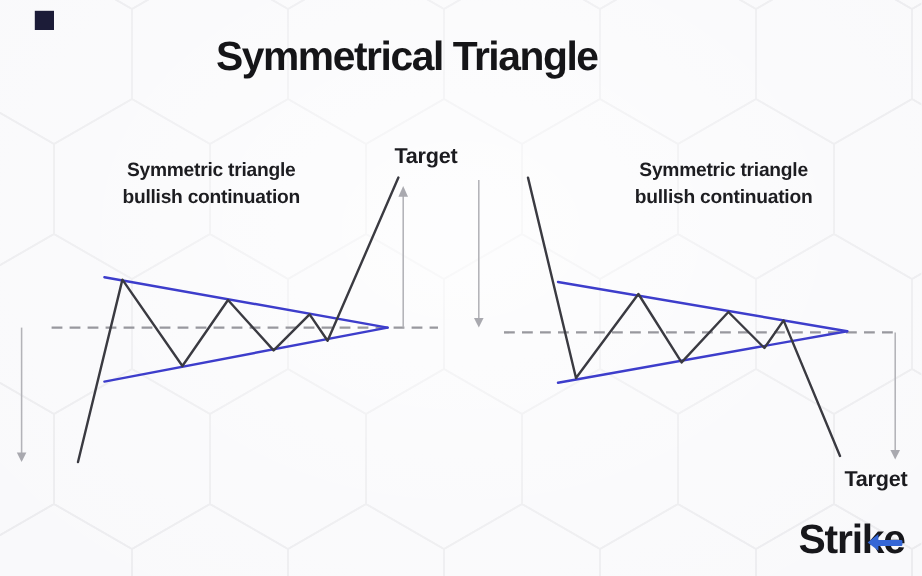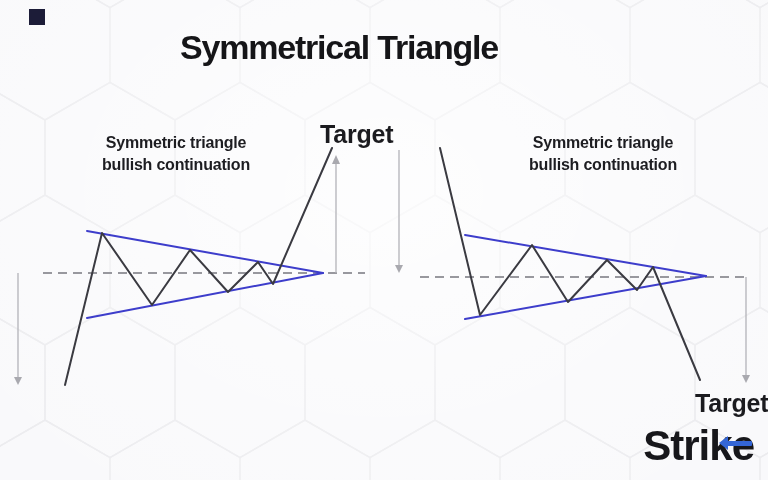--- a/index.html
+++ b/index.html
@@ -26,34 +26,34 @@
   }
   .diagram-label {
     position:absolute; width:236px; text-align:center;
     font-size:16px; line-height:22px; font-weight:bold;
     letter-spacing:-0.2px; color:#1d1d21; z-index:3;
   }
   .label-left  { left:58px;  top:132px; }
   .label-right { left:485px; top:132px; }
   .target-label {
     position:absolute; width:70px; text-align:center;
-    font-size:25px; font-weight:bold; letter-spacing:-0.2px;
+    font-size:18px; font-weight:bold; letter-spacing:-0.2px;
     color:#1b1b1f; z-index:3;
   }
   .target-left  { left:320px; top:120px; }
   .target-right { left:695px; top:389px; }
   .diagram-svg { position:absolute; inset:0; z-index:2; }
   .price-line   { fill:none; stroke:#3a3a41; stroke-width:2;   stroke-linejoin:round; stroke-linecap:round; }
   .trend-line   { fill:none; stroke:#3d3dcb; stroke-width:2;   stroke-linecap:round; }
   .dashed-line  { fill:none; stroke:#98989e; stroke-width:2;   stroke-dasharray:9 6; }
   .measure-line { fill:none; stroke:#b3b3b8; stroke-width:1.3; }
   .arrowhead    { fill:#a9a9af; }
   .logo {
     position:absolute; right:14px; bottom:10px; z-index:3;
-    font-size:42px; font-weight:bold; letter-spacing:-1px;
+    font-size:34px; font-weight:bold; letter-spacing:-1px;
     color:#17171b; display:flex; align-items:center;margin-left:18px;
   }
   .logo-e { position:relative; display:inline-block; color:#17171b; }
   .logo-e .e-arrow-bar {
     position:absolute; left:-5px; right:2px; top:19px; height:5px;
     background:#3466d6; border-radius:1px;
   }
   .logo-e .e-arrow-head {
     position:absolute; left:-13px; top:14px; width:0; height:0;
     border-top:7.5px solid transparent; border-bottom:7.5px solid transparent;

